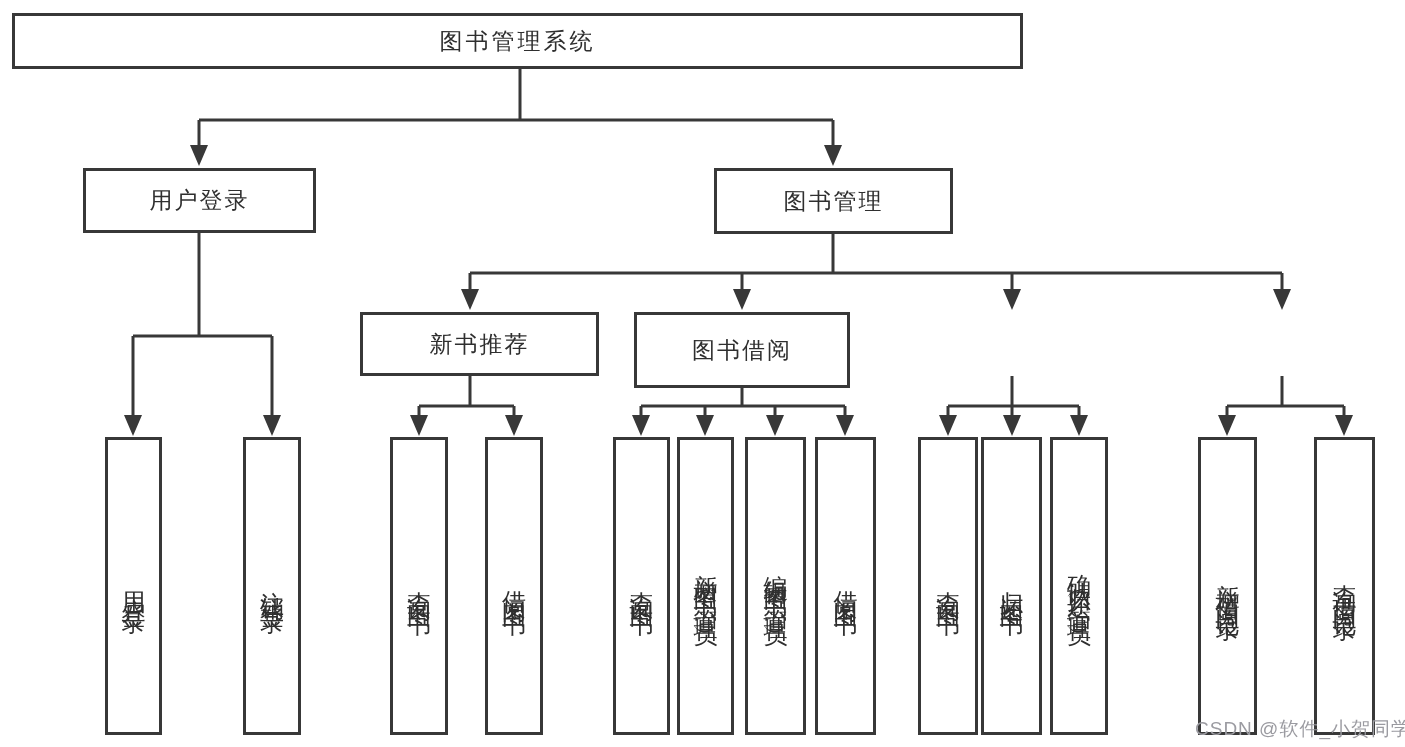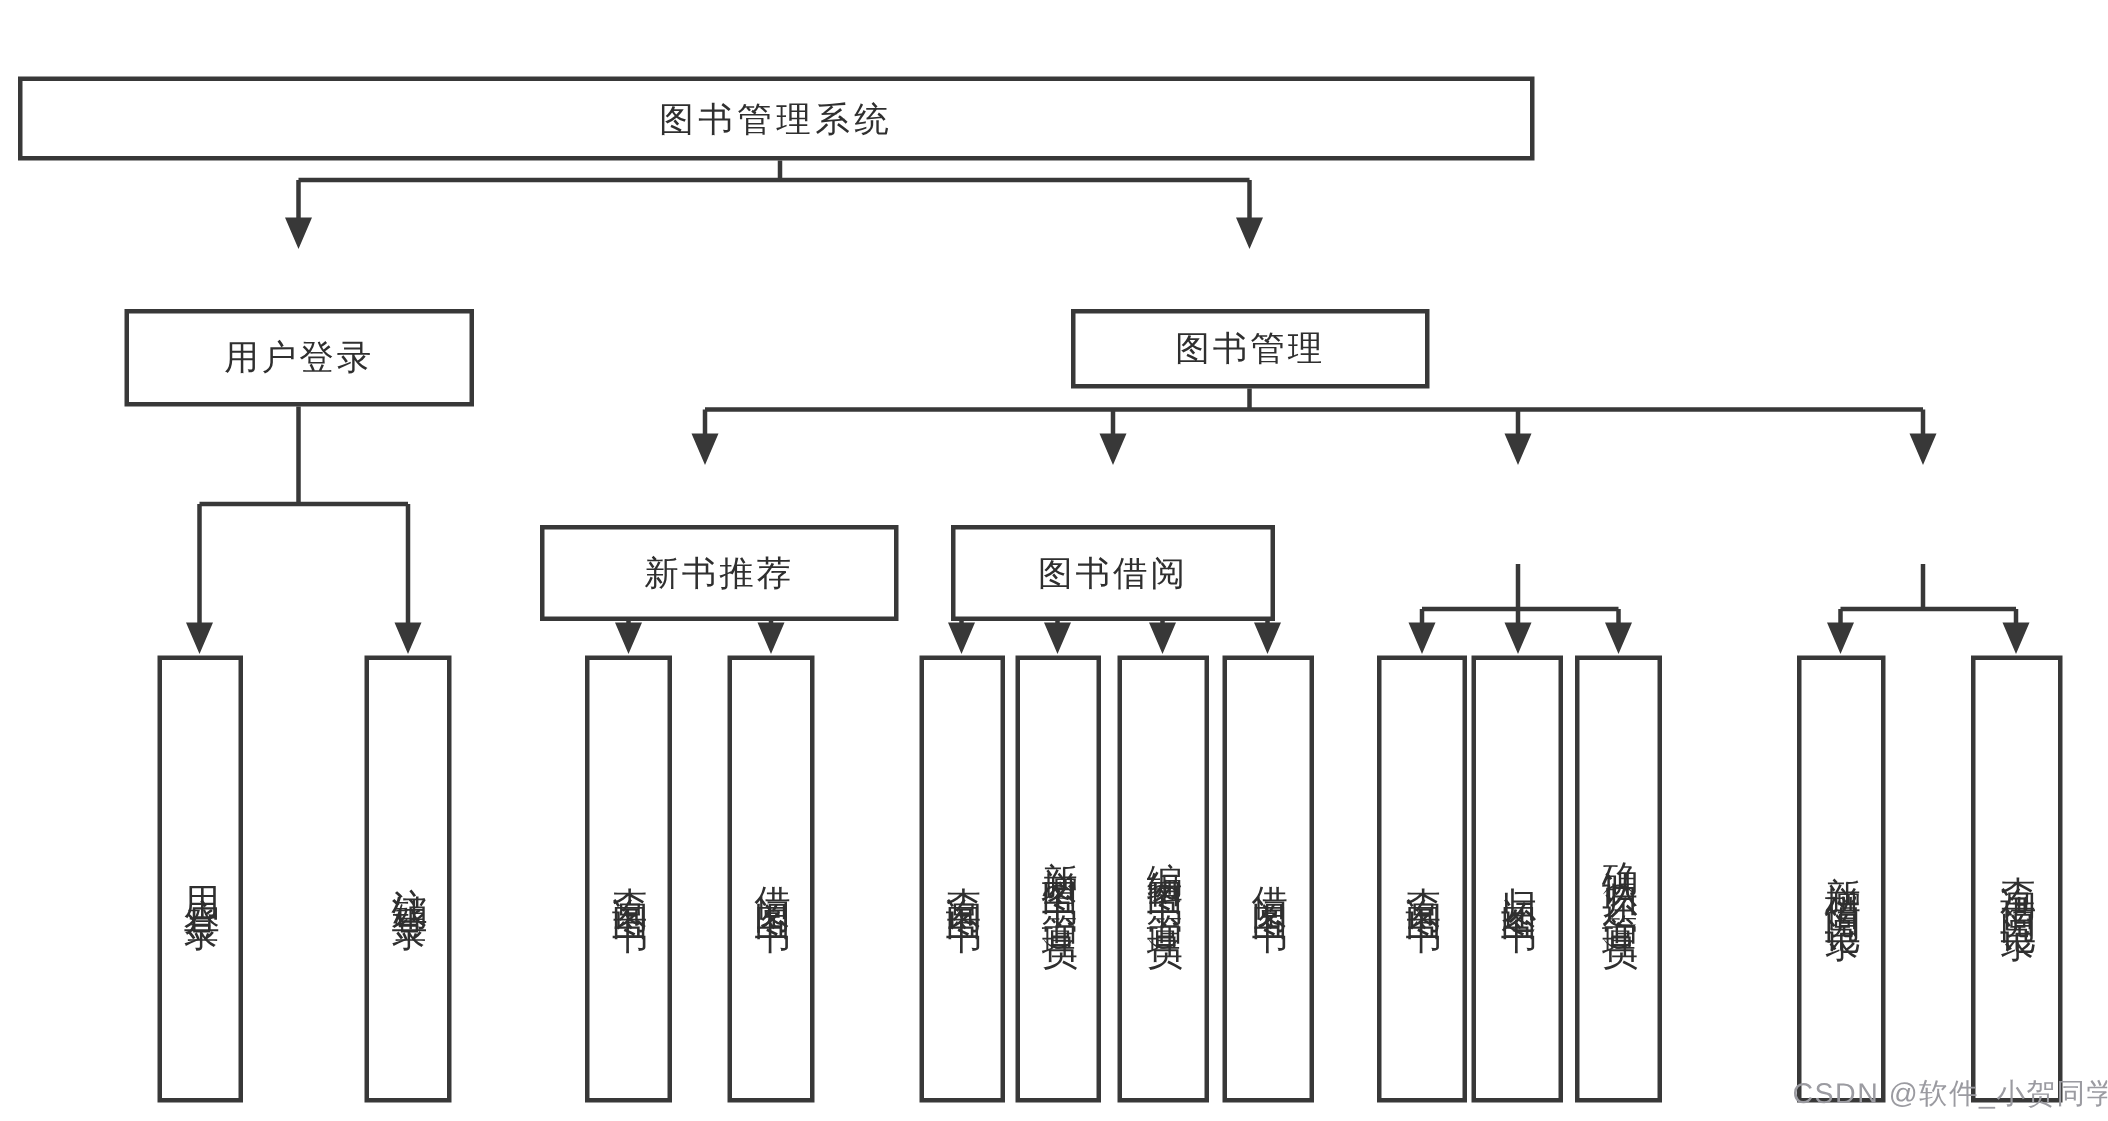--- a/index.html
+++ b/index.html
@@ -6,21 +6,21 @@
   #canvas{
     position:relative;width:1405px;height:747px;background:#ffffff;
     font-family:"Liberation Sans","DejaVu Sans",sans-serif;overflow:hidden;
   }
   #connector-svg{position:absolute;left:0;top:0;width:1405px;height:747px;}
   .node{
     position:absolute;box-sizing:border-box;background:#ffffff;
     border:3px solid #383838;display:flex;align-items:center;justify-content:center;
     color:#2f2f2f;text-align:center;
   }
-  .h{font-size:23px;letter-spacing:2px;white-space:nowrap;margin-top:38px;}
+  .h{font-size:23px;letter-spacing:2px;white-space:nowrap;}
   .root-node{font-size:23px;letter-spacing:3px;}
   .v .vtext{
     writing-mode:vertical-rl;text-orientation:mixed;
     font-size:24px;letter-spacing:7px;line-height:1;
   }
   .watermark{
     position:absolute;left:1183px;top:716px;font-size:19px;letter-spacing:1px;
     color:#9b9ba1;white-space:nowrap;z-index:5;margin-left:12px;
   }
 </style>
@@ -49,28 +49,28 @@
              M1218 415 L1236 415 L1227 436 Z M1335 415 L1353 415 L1344 436 Z"></path>
   </svg>
 
   <div class="node h root-node" style="left:12px;top:13px;width:1011px;height:56px;">
     <span>图书管理系统</span>
   </div>
 
   <div class="node h" style="left:83px;top:168px;width:233px;height:65px;">
     <span>用户登录</span>
   </div>
-  <div class="node h" style="left:714px;top:168px;width:239px;height:53px;align-items:center;">
+  <div class="node h" style="left:714px;top:168px;width:239px;height:66px;align-items:center;">
     <span>图书管理</span>
   </div>
 
   <div class="node h" style="left:360px;top:312px;width:239px;height:64px;">
     <span>新书推荐</span>
   </div>
-  <div class="node h" style="left:634px;top:312px;width:216px;height:64px;">
+  <div class="node h" style="left:634px;top:312px;width:216px;height:76px;">
     <span>图书借阅</span>
   </div>
 
   <div class="node v" style="left:105px;top:437px;width:57px;height:298px;">
     <span class="vtext">用户登录</span>
   </div>
   <div class="node v" style="left:243px;top:437px;width:58px;height:298px;">
     <span class="vtext">注销登录</span>
   </div>
   <div class="node v" style="left:390px;top:437px;width:58px;height:298px;">

